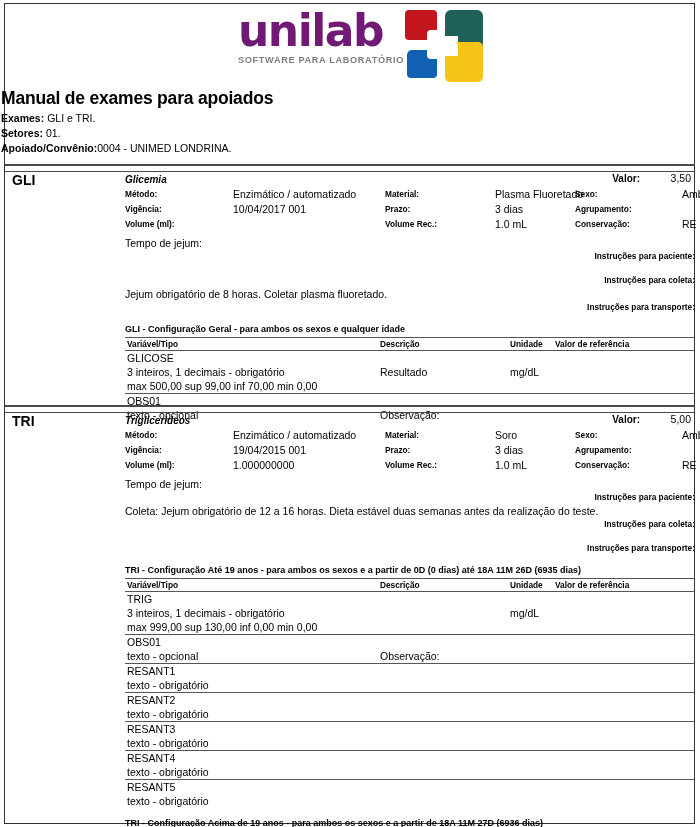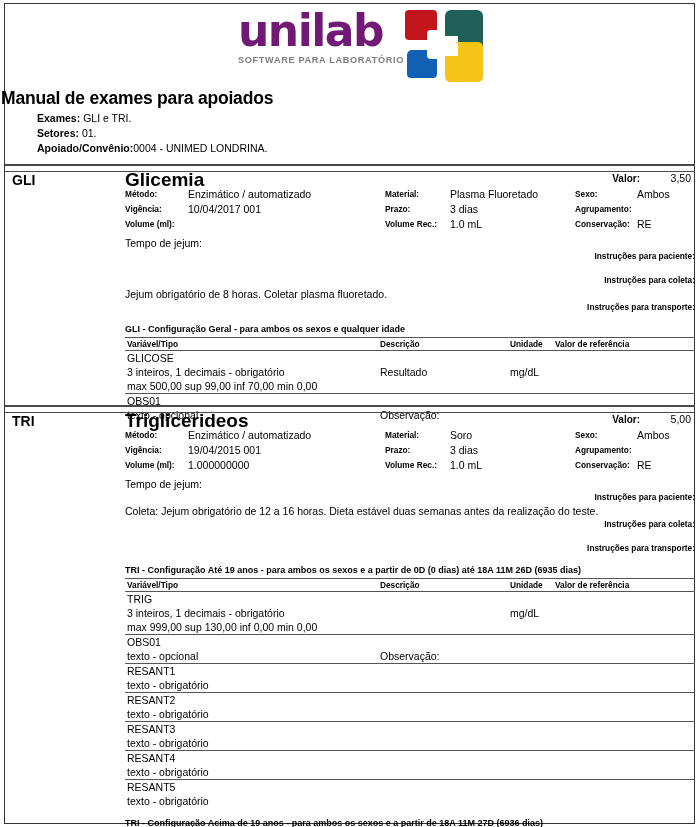--- a/index.html
+++ b/index.html
@@ -96,57 +96,57 @@
 
   
   .title-block{position:absolute;left:1px;top:88px;width:660px;}
   .doc-title{
     font-size:17.5px;font-weight:bold;letter-spacing:-0.2px;
     line-height:20px;margin:0 0 3px 0;
   }
   .meta-line{
     font-size:10.5px;line-height:15px;margin:0;white-space:nowrap;
   }
-  .meta-line b{font-weight:bold;padding-left:36px;}
+  .meta-line b{font-weight:bold;}
   .meta-val{font-weight:normal;}
 
   
   .exam{position:absolute;left:5px;width:690px;}
   .exam-rule{
     position:relative;height:5px;
     border-top:2px solid #4a4a4a;
     border-bottom:1px solid #4a4a4a;
     margin-bottom:0px;
   }
   .exam-head{position:relative;height:17px;}
   .exam-code{
     position:absolute;left:7px;top:0px;
     font-size:14px;font-weight:bold;line-height:16px;
   }
   .exam-name{
     position:absolute;left:120px;top:0px;
-    font-size:19px;font-weight:bold;line-height:16px;
+    font-size:10px;font-weight:bold;line-height:16px;font-style:italic;
   }
   .valor-label{
     position:absolute;right:55px;top:1px;
     font-size:10px;font-weight:bold;line-height:12px;
   }
   .valor-value{
     position:absolute;right:4px;top:0px;
     font-size:10.5px;line-height:13px;text-align:right;width:42px;
   }
 
   
   .fields{position:relative;height:47px;}
   .fld-lbl{
     position:absolute;font-size:8.3px;font-weight:bold;line-height:11px;
     white-space:nowrap;
   }
   .fld-val{
-    position:absolute;font-size:10.5px;line-height:12px;white-space:nowrap;
+    position:absolute;font-size:10.5px;line-height:12px;white-space:nowrap;margin-left:45px;
   }
   .c1l{left:120px;}
   .c1v{left:183px;}
   .c2l{left:380px;}
   .c2v{left:445px;}
   .c3l{left:570px;}
   .c3v{left:632px;}
   .r1{top:0px;}
   .r2{top:15px;}
   .r3{top:30px;}

